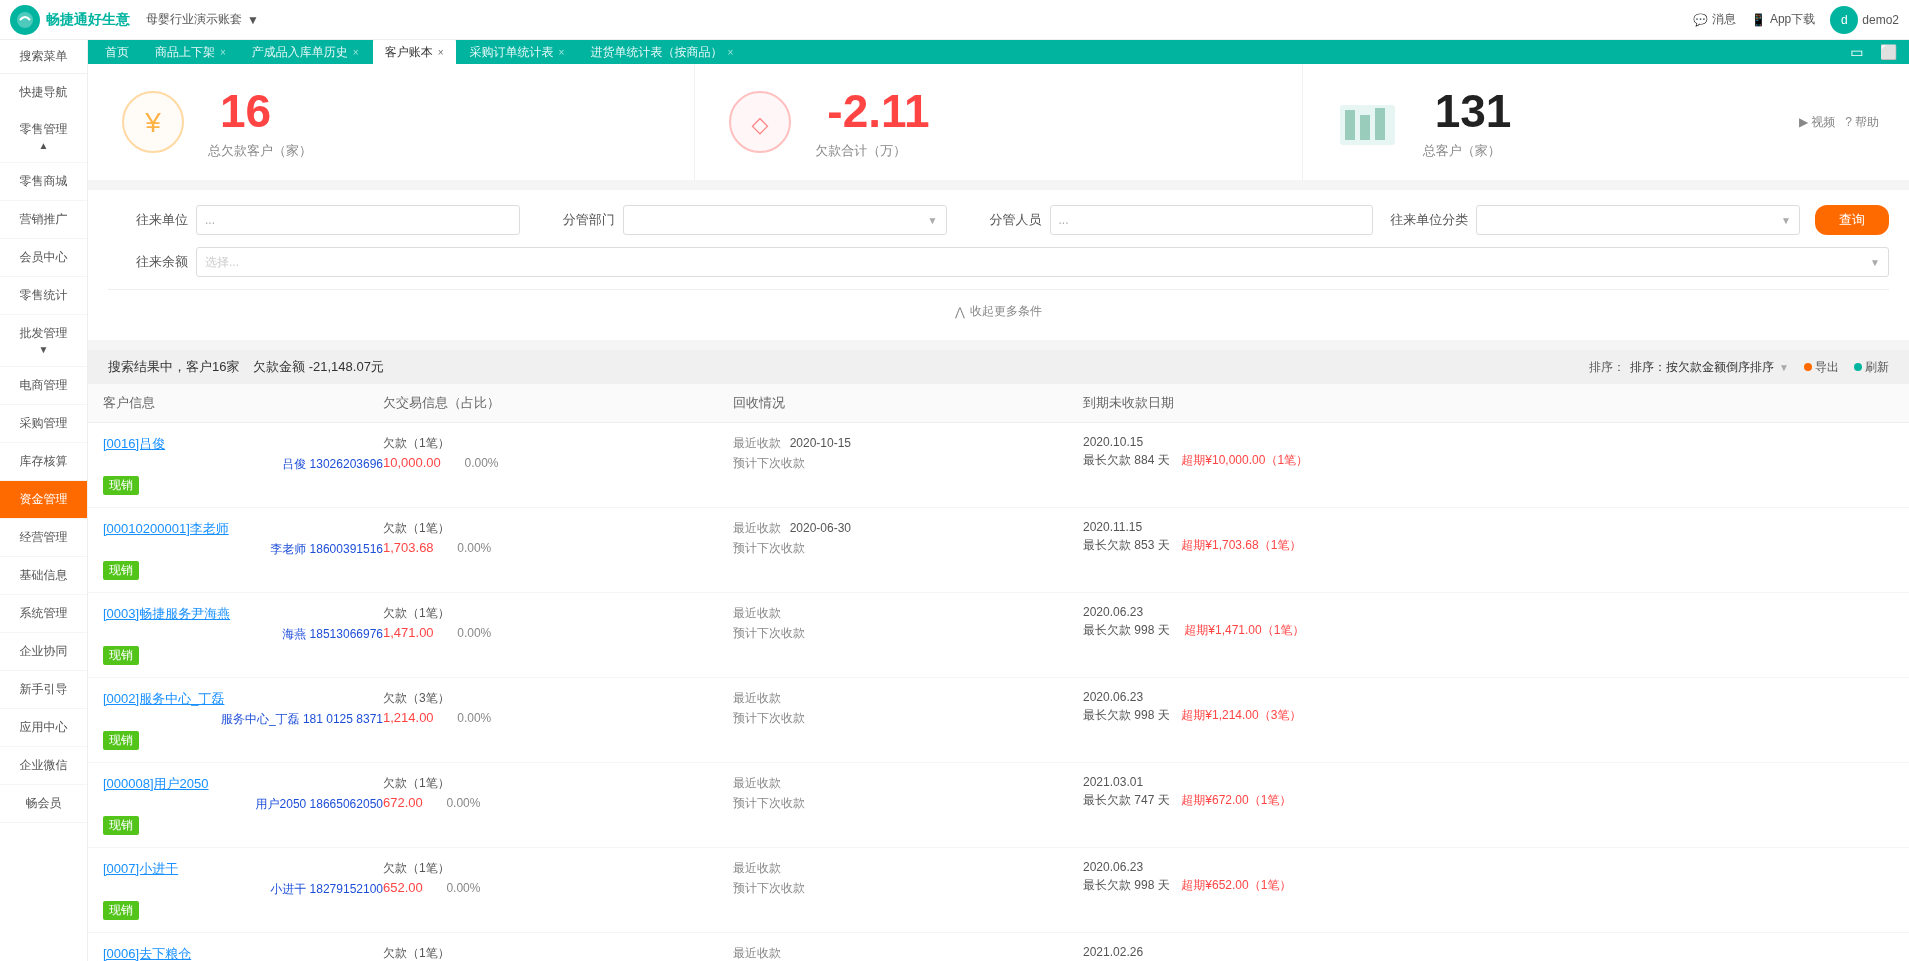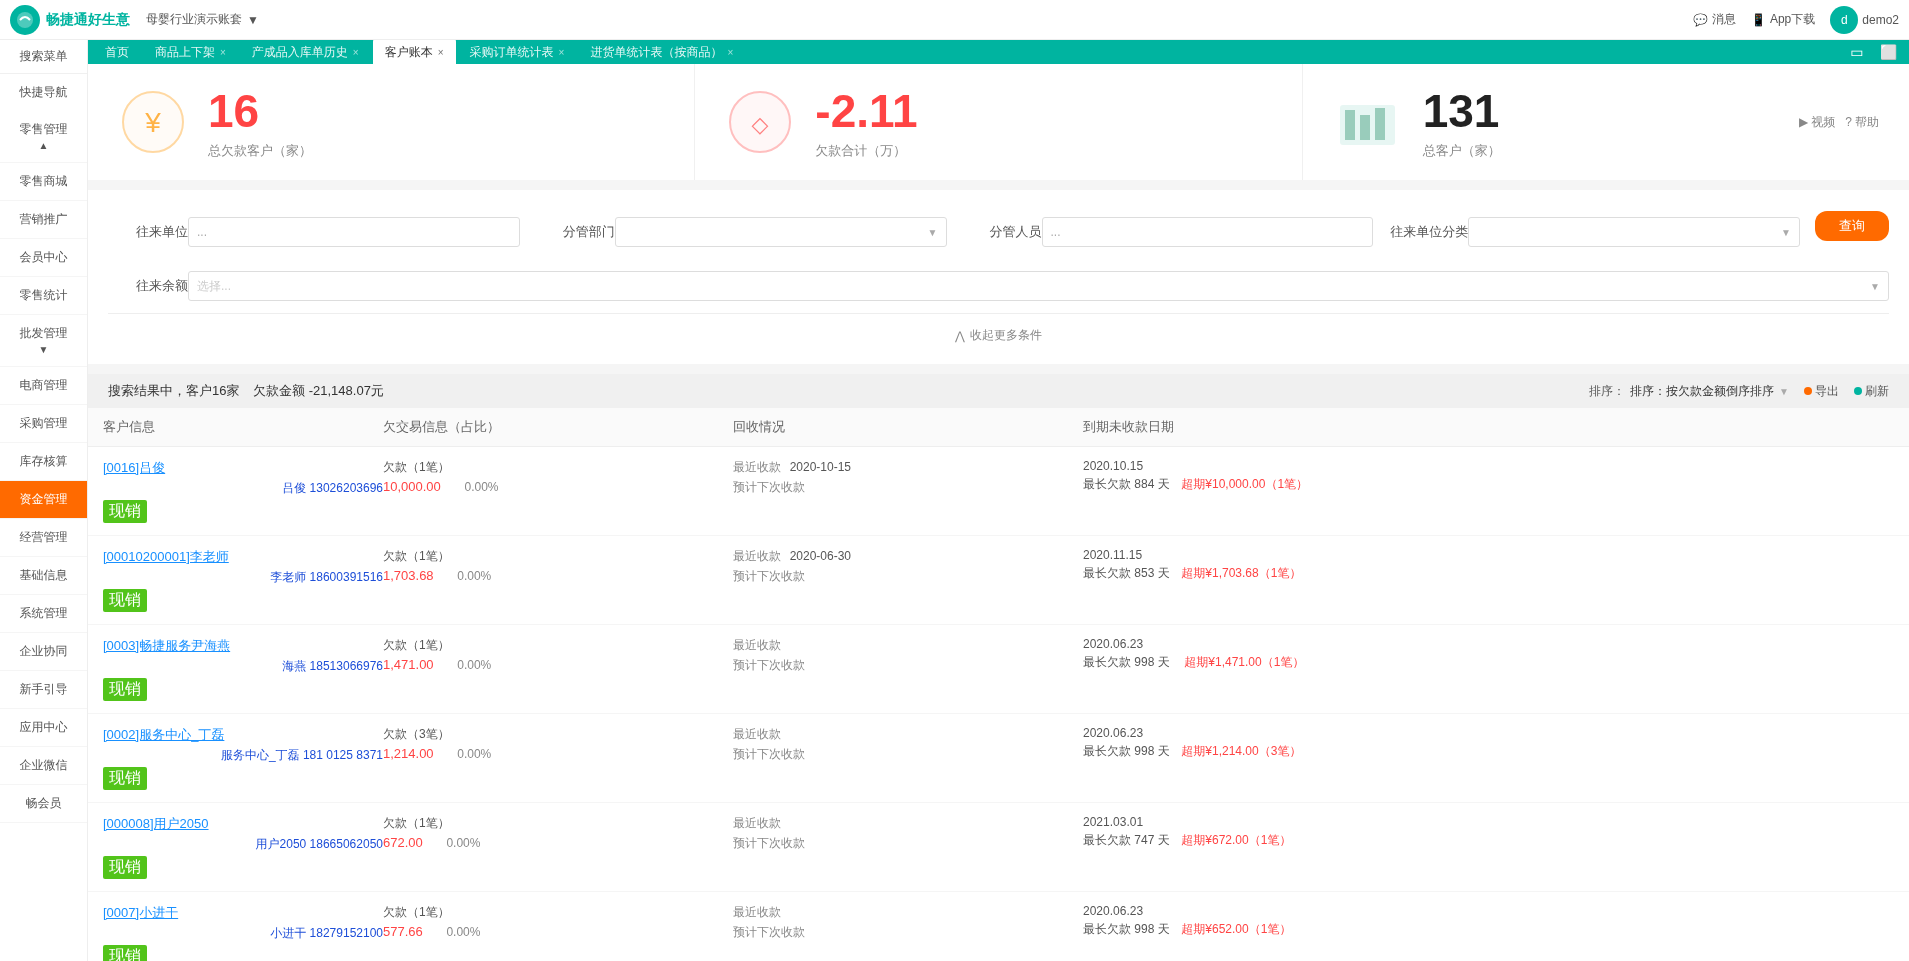--- a/index.html
+++ b/index.html
@@ -45,31 +45,31 @@
     
     .page-content { flex: 1; overflow-y: auto; background: #f5f5f5; }
 
     
     .stats-row { display: flex; background: #fff; margin-bottom: 10px; }
     .stat-card { flex: 1; padding: 20px 30px; display: flex; align-items: center; gap: 20px; border-right: 1px solid #f0f0f0; }
     .stat-card:last-child { border-right: none; }
     .stat-icon { width: 70px; height: 70px; display: flex; align-items: center; justify-content: center; }
     .stat-icon svg { width: 65px; height: 65px; }
     .stat-info { }
-    .stat-value { font-size: 42px; font-weight: bold; color: #ff4444; }
+    .stat-value { font-size: 42px; font-weight: bold; color: #ff4444; margin-left: 12px; }
     .stat-value.negative { color: #ff4444; }
     .stat-value.black { color: #222; }
     .stat-label { font-size: 13px; color: #888; margin-top: 4px; }
     .stat-card-right { margin-left: auto; display: flex; align-items: center; gap: 10px; }
     .stat-action { font-size: 12px; color: #888; cursor: pointer; display: flex; align-items: center; gap: 3px; }
 
     
     .filter-area { background: #fff; padding: 15px 20px; margin-bottom: 10px; }
     .filter-row { display: flex; align-items: center; gap: 15px; margin-bottom: 12px; flex-wrap: wrap; }
-    .filter-item { display: flex; align-items: center; flex: 1; min-width: 200px; margin-top: 12px; }
+    .filter-item { display: flex; align-items: center; gap: 8px; flex: 1; min-width: 200px; }
     .filter-label { color: #555; font-size: 13px; white-space: nowrap; width: 80px; text-align: right; }
     .filter-input { flex: 1; height: 30px; border: 1px solid #ddd; border-radius: 3px; padding: 0 8px; font-size: 12px; display: flex; align-items: center; color: #555; cursor: pointer; position: relative; }
     .filter-input .dots { color: #aaa; }
     .filter-select { flex: 1; height: 30px; border: 1px solid #ddd; border-radius: 3px; padding: 0 8px; font-size: 12px; display: flex; align-items: center; justify-content: space-between; color: #555; cursor: pointer; background: #fff; }
     .filter-btn-query { background: #ff6a00; color: #fff; border: none; padding: 6px 24px; border-radius: 12px; cursor: pointer; font-size: 13px; }
     .collapse-btn { display: flex; align-items: center; justify-content: center; gap: 5px; color: #888; font-size: 12px; cursor: pointer; padding: 5px; }
 
     
     .results-info { background: #f0f0f0; padding: 8px 20px; display: flex; align-items: center; justify-content: space-between; }
     .results-actions { display: flex; align-items: center; gap: 15px; font-size: 12px; color: #555; }
@@ -80,21 +80,21 @@
     .dot-green { background: #00b4a0; }
 
     
     .table-wrapper { background: #fff; }
     .table-header { display: grid; grid-template-columns: 280px 350px 350px 1fr; padding: 10px 15px; background: #fafafa; border-bottom: 1px solid #eee; font-size: 13px; color: #666; font-weight: 500; }
     .table-row { display: grid; grid-template-columns: 280px 350px 350px 1fr; padding: 12px 15px; border-bottom: 1px solid #f5f5f5; align-items: start; }
 
     
     .customer-name { color: #1890ff; font-size: 13px; cursor: pointer; text-decoration: underline; }
     .customer-sub { font-size: 12px; color: #1d4ed8; margin: 3px 0; text-align: right; }
-    .tag { display: inline-block; padding: 1px 6px; border-radius: 2px; font-size: 16px; color: #fff; }
+    .tag { display: inline-block; padding: 1px 6px; border-radius: 2px; font-size: 12px; color: #fff; }
     .tag-green { background: #52c41a; }
 
     
     .debt-type { font-size: 12px; color: #555; margin-bottom: 3px; }
     .debt-amount { color: #ff4444; font-size: 13px; font-weight: 500; }
     .debt-ratio { font-size: 12px; color: #888; margin-top: 2px; }
 
     
     .return-label { font-size: 12px; color: #888; }
     .return-date { font-size: 12px; color: #555; margin-left: 5px; }
@@ -540,21 +540,21 @@
             <div>
               <div>
                 <span class="customer-name">[0007]小进干</span>
               </div>
               <div class="customer-sub">小进干 18279152100</div>
               <span class="tag tag-green">现销</span>
             </div>
             <div>
               <div class="debt-type">欠款（1笔）</div>
               <div>
-                <span class="debt-amount">577.66</span>
+                <span class="debt-amount">652.00</span>
                 <span class="debt-ratio" style="margin-left:20px;">0.00%</span>
               </div>
             </div>
             <div>
               <div>
                 <span class="return-label">最近收款</span>
               </div>
               <div class="next-return">预计下次收款</div>
             </div>
             <div>

